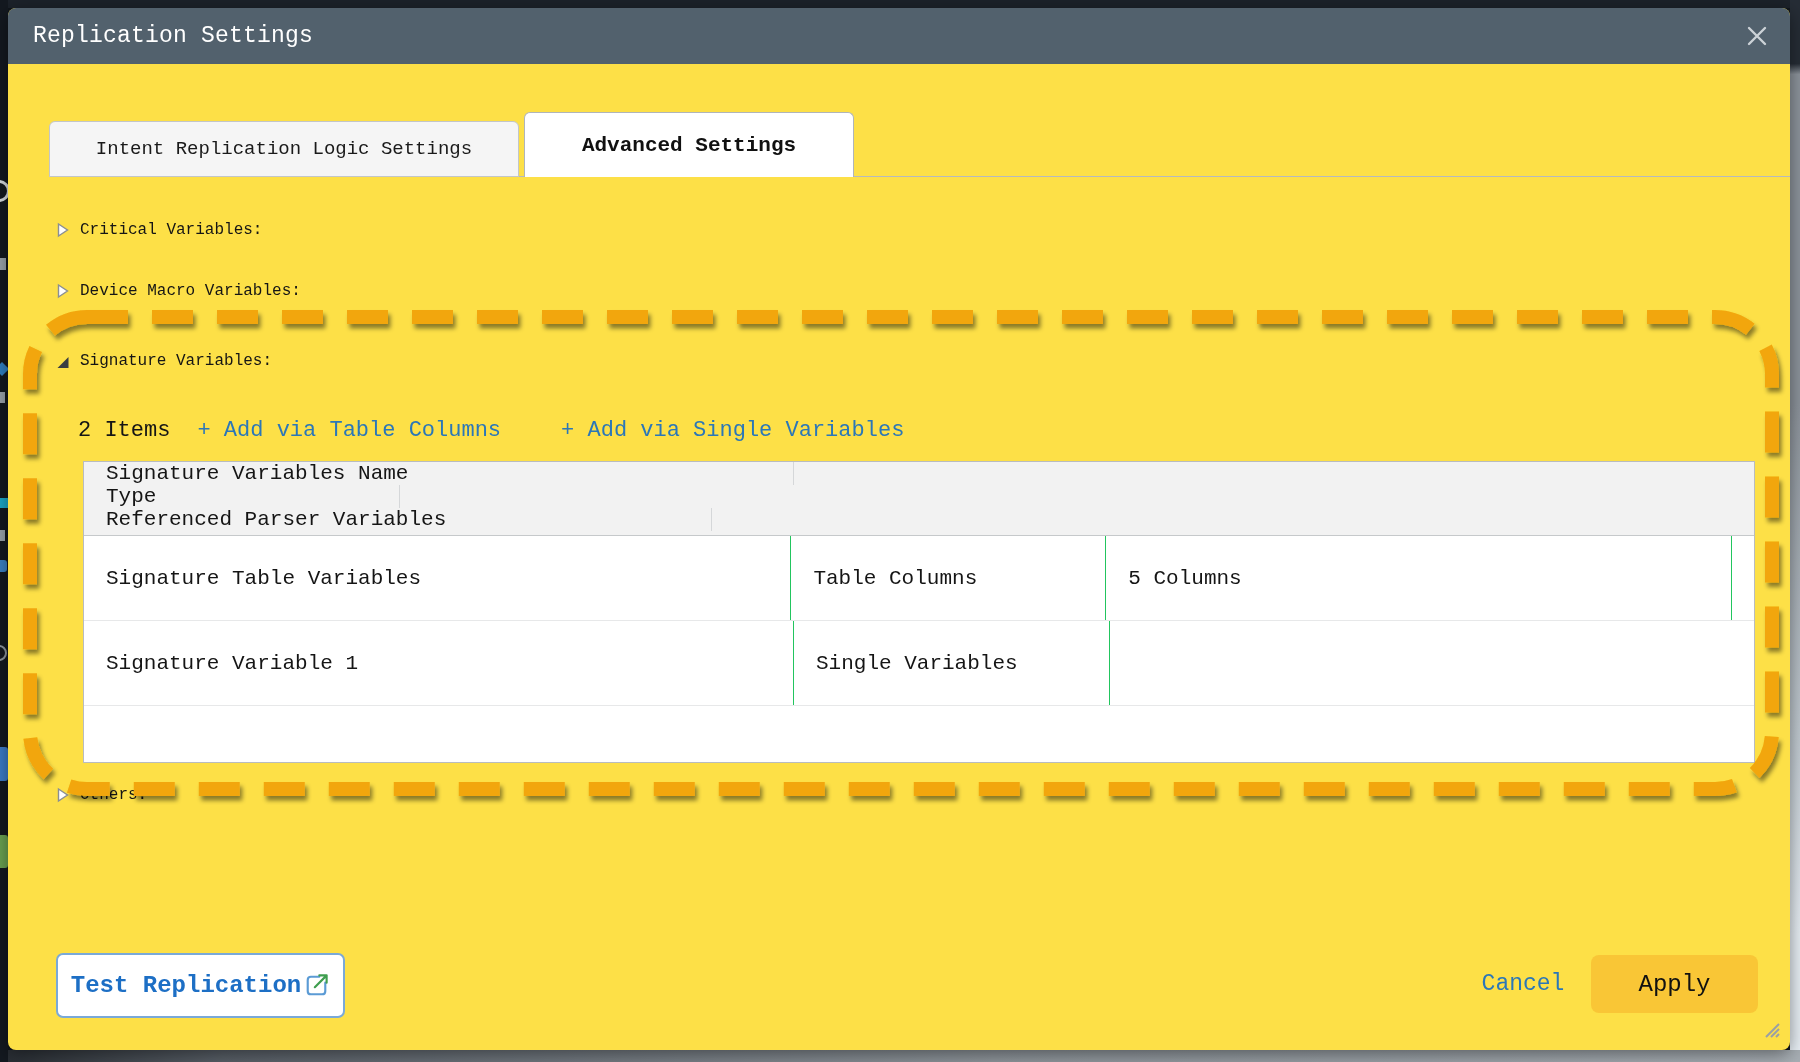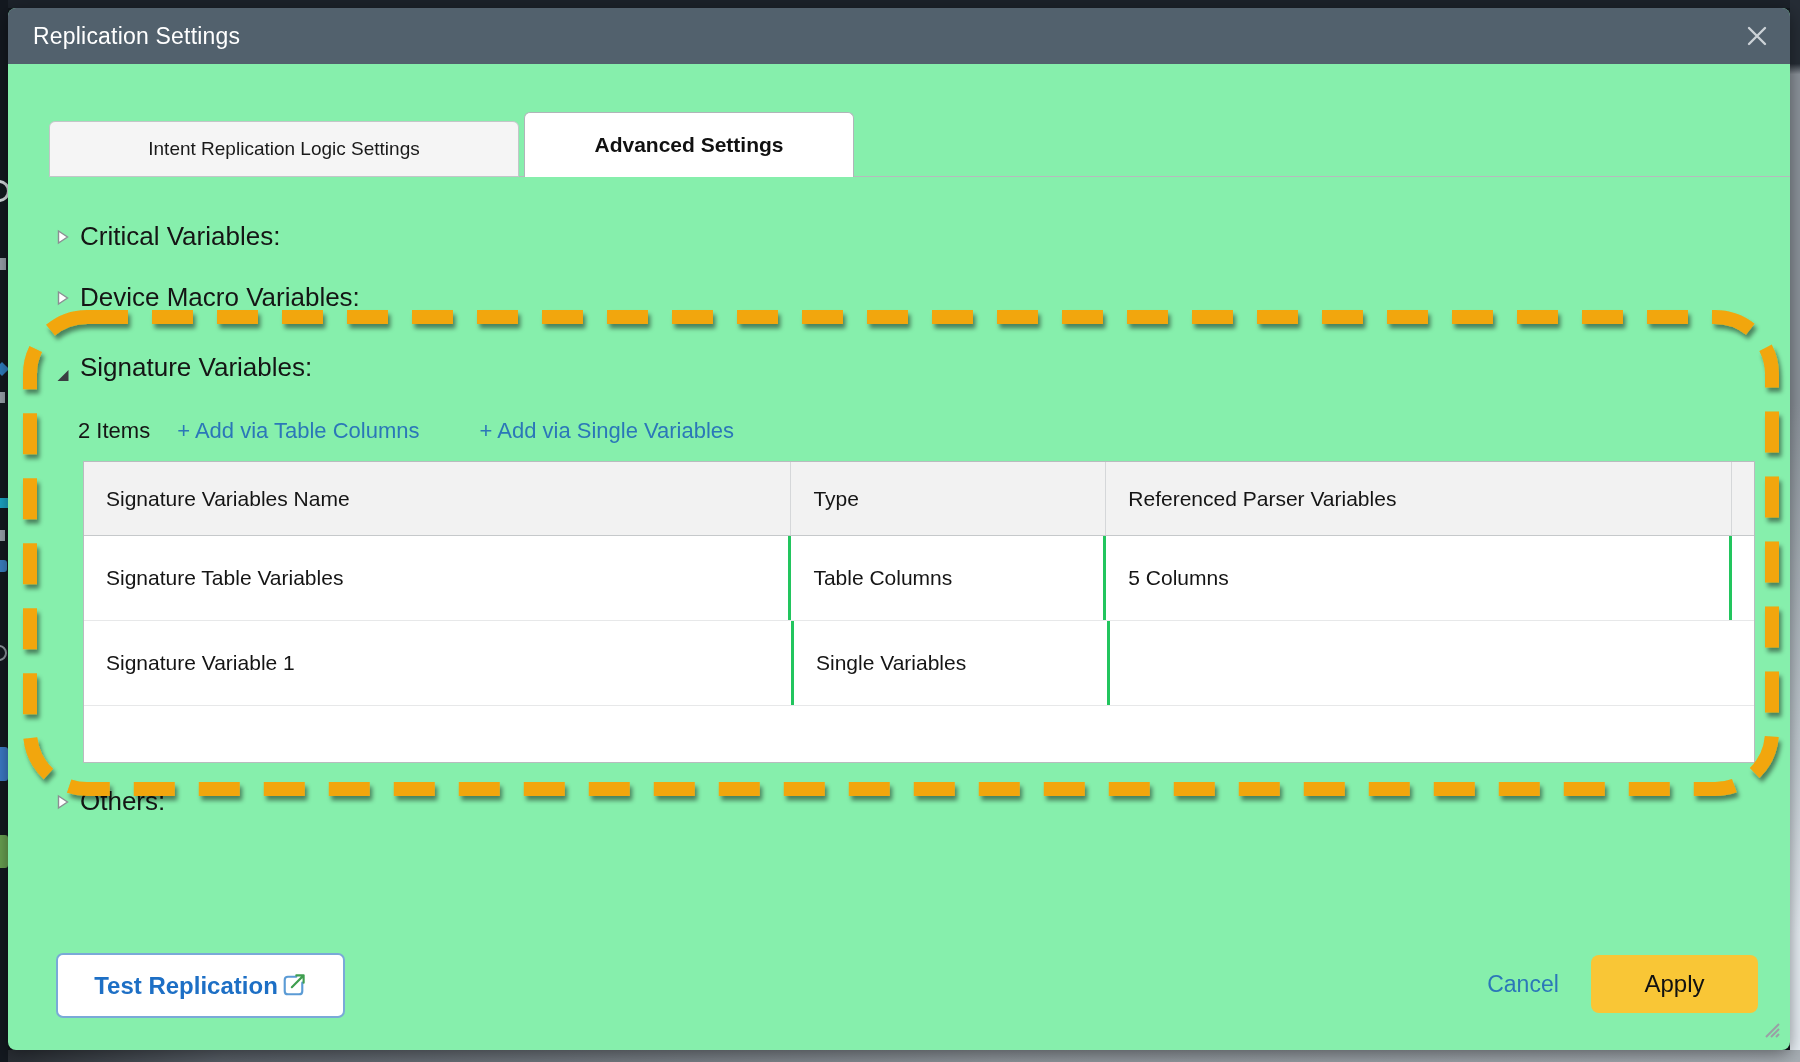--- a/index.html
+++ b/index.html
@@ -20,59 +20,59 @@
   .frag-mark2 { left:0; top:392px; width:5px; height:11px; background:#9aa3ab; }
   .frag-teal  { left:0; top:498px; width:8px; height:10px; background:#1ba8c8; }
   .frag-mark3 { left:0; top:530px; width:5px; height:11px; background:#9aa3ab; }
   .frag-dot   { left:-3px; top:560px; width:10px; height:12px; background:#3b82c4; border-radius:3px; }
   .frag-ring  { left:-9px; top:645px; width:16px; height:16px; border:2px solid #8e979e; border-radius:50%; }
   .frag-blue  { left:-4px; top:747px; width:12px; height:34px; background:#3d7cc9; border-radius:3px; }
   .frag-green { left:-4px; top:835px; width:12px; height:33px; background:#6aa352; border-radius:3px; }
 
   
   .modal { position:absolute; left:8px; top:8px; width:1782px; height:1042px;
-    background:#86efac; border-radius:8px; z-index:2; box-shadow:0 4px 18px rgba(0,0,0,.45); }
+    background:#fde047; border-radius:8px; z-index:2; box-shadow:0 4px 18px rgba(0,0,0,.45);font-family:Liberation Mono, monospace; }
   .modal-header { position:absolute; left:0; top:0; width:100%; height:56px;
     background:#52616d; border-radius:8px 8px 0 0; display:flex; align-items:center; }
   .modal-title { color:#ffffff; font-size:23px; font-weight:400; margin-left:25px; letter-spacing:.2px; }
   .close-btn { position:absolute; right:20px; top:15px; width:26px; height:26px; cursor:pointer;
     display:flex; align-items:center; justify-content:center; }
 
   
   .tabs-row { position:absolute; left:41px; top:96px; right:0; height:73px;
     display:flex; align-items:flex-end; border-bottom:1px solid #b6babd; }
   .tab { display:flex; align-items:center; justify-content:center; cursor:pointer;
     border:1px solid #c3c6c8; border-radius:6px 6px 0 0; }
   .tab-inactive { width:470px; height:56px; background:#f5f5f5; font-size:19px; color:#1a1a1a; margin-bottom:-1px; }
   .tab-active { width:330px; height:65px; background:#ffffff; font-size:21px; font-weight:700; color:#111;
     border-bottom:none; margin-left:5px; margin-bottom:-1px; border-color:#b0b5b9; position:relative; z-index:3; }
 
   
   .section-head { position:absolute; left:48px; display:flex; align-items:center; gap:10px; cursor:pointer; }
-  .section-label { font-size:26px; color:#151515; }
+  .section-label { font-size:16px; color:#151515; }
   .sec-critical { top:213px; }
   .sec-device   { top:274px; }
   .sec-signature{ top:344px;align-items:flex-end; }
   .sec-others   { top:778px; }
 
   .items-row { position:absolute; left:70px; top:410px; display:flex; align-items:center; }
   .items-count { font-size:22px; color:#151515; }
   .add-link { font-size:22px; color:#2b77b8; cursor:pointer; }
   .link1 { margin-left:27px; }
   .link2 { margin-left:60px; }
 
   
   .sig-table { position:absolute; left:75px; top:453px; width:1672px; height:302px;
     border:1px solid #b9bcbf; background:#fff; }
-  .t-header { display:flex; height:74px; background:#f2f2f2; border-bottom:1px solid #c6c9cb; }
+  .t-header { display:flex; height:74px; background:#f2f2f2; border-bottom:1px solid #c6c9cb;flex-direction:column; }
   .t-hcell { display:flex; align-items:center; padding-left:22px; font-size:21px; color:#151515;
     border-right:1px solid #d5d7d9; }
   .t-row { display:flex; height:85px; border-bottom:1px solid #e7e8e9; background:#fff; cursor:pointer; }
   .t-cell { display:flex; align-items:center; padding-left:22px; font-size:21px; color:#151515;
-    border-right:3px solid #22c55e; }
+    border-right:1px solid #22c55e; }
   .c1 { width:710px; } .c2 { width:316px; } .c3 { width:628px; } .c4 { flex:1; border-right:none !important; }
   .t-empty { flex:1; }
 
   
   .test-btn { position:absolute; left:48px; top:945px; width:289px; height:65px; background:#fff;
     border:2px solid #7aa9d8; border-radius:7px; display:flex; align-items:center; justify-content:center;
     gap:2px; cursor:pointer; }
   .test-btn-label { color:#1d6fc5; font-size:24px; font-weight:700; }
   .cancel-link { position:absolute; left:1470px; top:963px; width:90px; font-size:23px; color:#2b77b8;
     cursor:pointer; text-align:center; }

